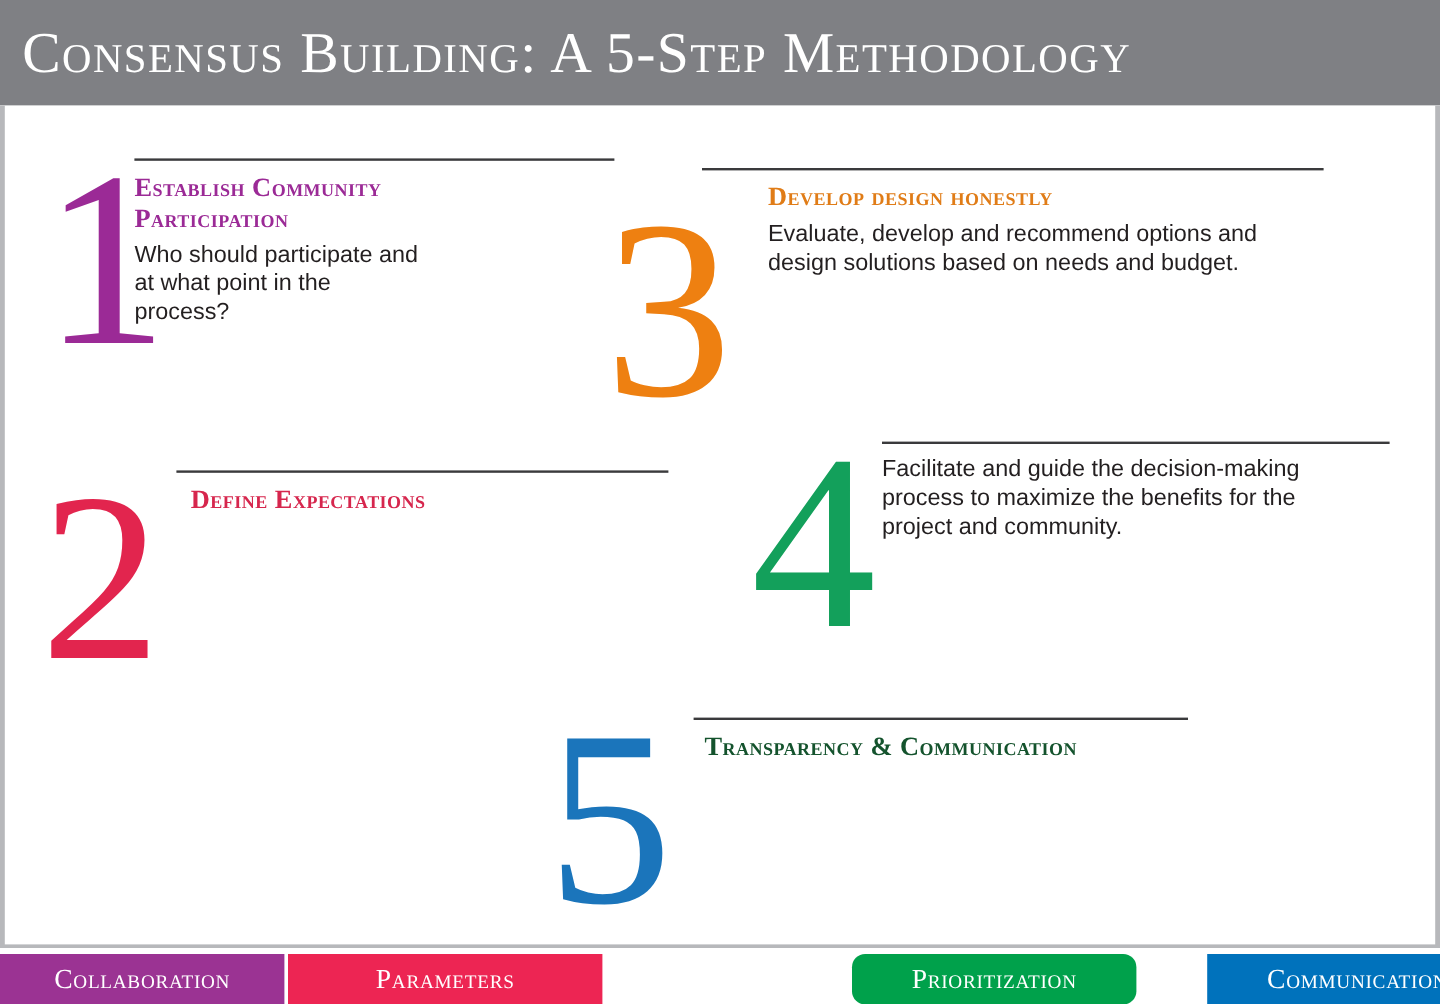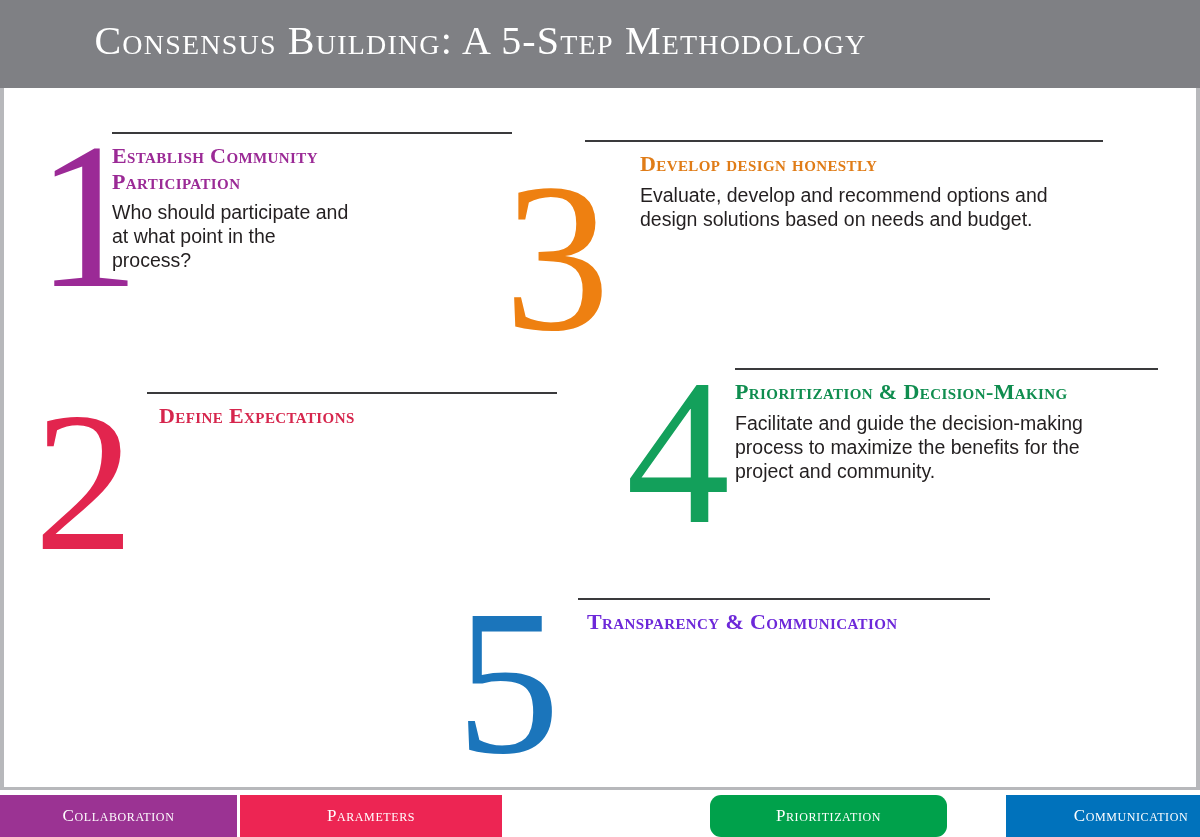--- a/index.html
+++ b/index.html
@@ -28,21 +28,21 @@
     background: #7f8084;
   }
   .titlebar-text {
     position: absolute;
     left: 0;
     top: 17px;
     width: 961px;
     text-align: center;
     color: #ffffff;
     font-family: "Liberation Serif", serif;
-    font-size: 40px;
+    font-size: 48px;
     font-variant: small-caps;
     letter-spacing: 1.2px;
     white-space: nowrap;
   }
 
   
   .canvas {
     position: absolute;
     left: 0;
     top: 88px;
@@ -103,21 +103,21 @@
   .footer-cell {
     position: absolute;
     top: 0;
     height: 42px;
     display: flex;
     align-items: center;
     justify-content: center;
     color: #ffffff;
     font-family: "Liberation Serif", serif;
     font-variant: small-caps;
-    font-size: 17px;
+    font-size: 23px;
     letter-spacing: 0.6px;
     white-space: nowrap;
     overflow: hidden;
   }
 </style>
 </head>
 <body>
 
 <div class="page">
 
@@ -150,30 +150,29 @@
       <div class="rule" style="width:518px;"></div>
       <div class="step-title" style="color:#e07c17; padding-left:55px;">Develop design honestly</div>
       <div class="step-desc" style="width:445px; padding-left:55px;">Evaluate, develop and recommend options and design solutions based on needs and budget.</div>
     </div>
   </div>
 
   <div class="step">
     <div class="numeral" style="left:626px; top:348px; font-size:208px; color:#13a05b;">4</div>
     <div class="step-body" style="left:735px; top:368px; width:424px;">
       <div class="rule" style="width:423px;"></div>
-      <div class="step-title" style="color:#0f8d4f;">Prioritization &amp; Decision-Making</div>
       <div class="step-desc" style="width:380px;">Facilitate and guide the decision-making process to maximize the benefits for the project and community.</div>
     </div>
   </div>
 
   <div class="step">
     <div class="numeral" style="left:456px; top:578px; font-size:208px; color:#1b75bb;">5</div>
     <div class="step-body" style="left:578px; top:598px; width:414px;">
       <div class="rule" style="width:412px;"></div>
-      <div class="step-title" style="color:#6d28d9; padding-left:9px;">Transparency &amp; Communication</div>
+      <div class="step-title" style="color:#14532d; padding-left:9px;">Transparency &amp; Communication</div>
     </div>
   </div>
 
   <div class="footer">
     <div class="footer-cell" style="left:0px; width:237px; background:#9b3393;">
       <span>Collaboration</span>
     </div>
     <div class="footer-cell" style="left:240px; width:262px; background:#ed2553;">
       <span>Parameters</span>
     </div>

